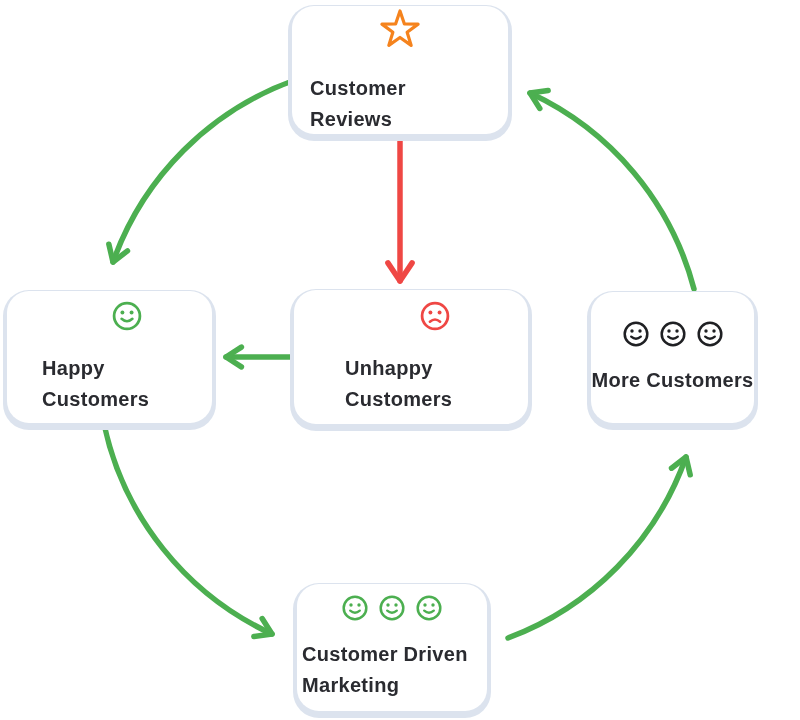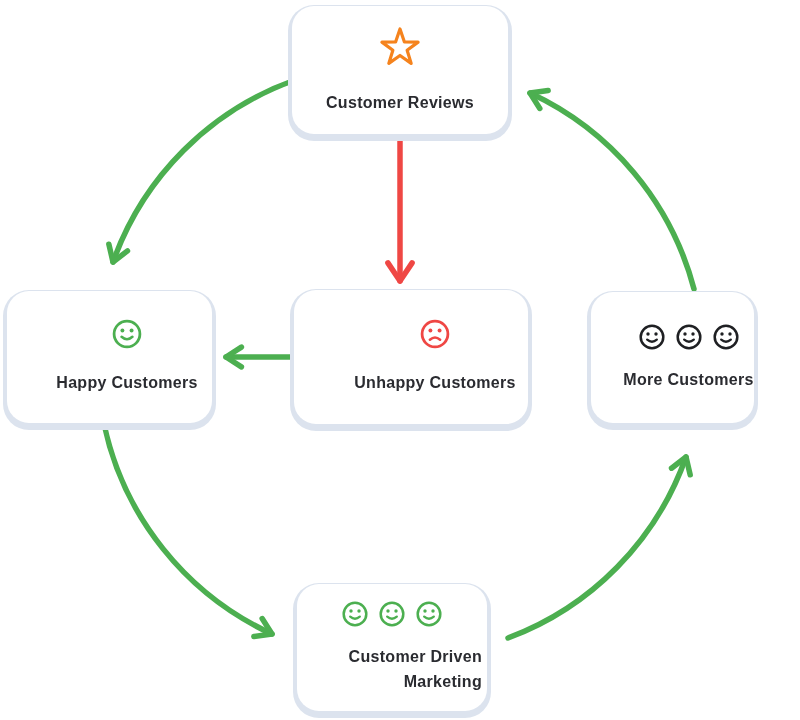--- a/index.html
+++ b/index.html
@@ -8,28 +8,28 @@
     position:relative; width:800px; height:720px; background:#ffffff; overflow:hidden;
   }
   .arrow-layer { position:absolute; left:0; top:0; width:800px; height:720px; z-index:1; }
   .node {
     position:absolute; background:#ffffff; border-radius:22px;
     box-shadow: 0 3px 0 4px #dce3ee;
     display:flex; flex-direction:column; align-items:center; justify-content:center;
     gap:17px; z-index:2; box-sizing:border-box;
   }
   .node-label {
-    font-size:16px; font-weight:700; color:#2a2b30; letter-spacing:0.3px;
-    text-align:right; line-height:1.55; max-width:180px;
+    font-size:20px; font-weight:700; color:#2a2b30; letter-spacing:0.3px;
+    text-align:left; line-height:1.55; max-width:180px;
   }
   .face-row { display:flex; gap:9px; align-items:center; }
   .node-reviews   { left:292px; top:6px;   width:216px; height:128px; }
   .node-unhappy   { left:294px; top:290px; width:234px; height:134px;padding-left:48px; }
   .node-happy     { left:7px;   top:291px; width:205px; height:132px;padding-left:35px; }
-  .node-more      { left:591px; top:292px; width:163px; height:131px;padding-left:32px; }
+  .node-more      { left:591px; top:292px; width:163px; height:131px; }
   .node-marketing { left:297px; top:584px; width:190px; height:127px; }
 </style>
 </head>
 <body>
 
 <div class="canvas">
 
   <svg class="arrow-layer" viewBox="0 0 800 720" xmlns="http://www.w3.org/2000/svg">
     <defs>
       <marker id="ah-green" viewBox="0 0 5 5" markerWidth="5" markerHeight="5" refX="3.6" refY="2.5" orient="auto" markerUnits="strokeWidth">

